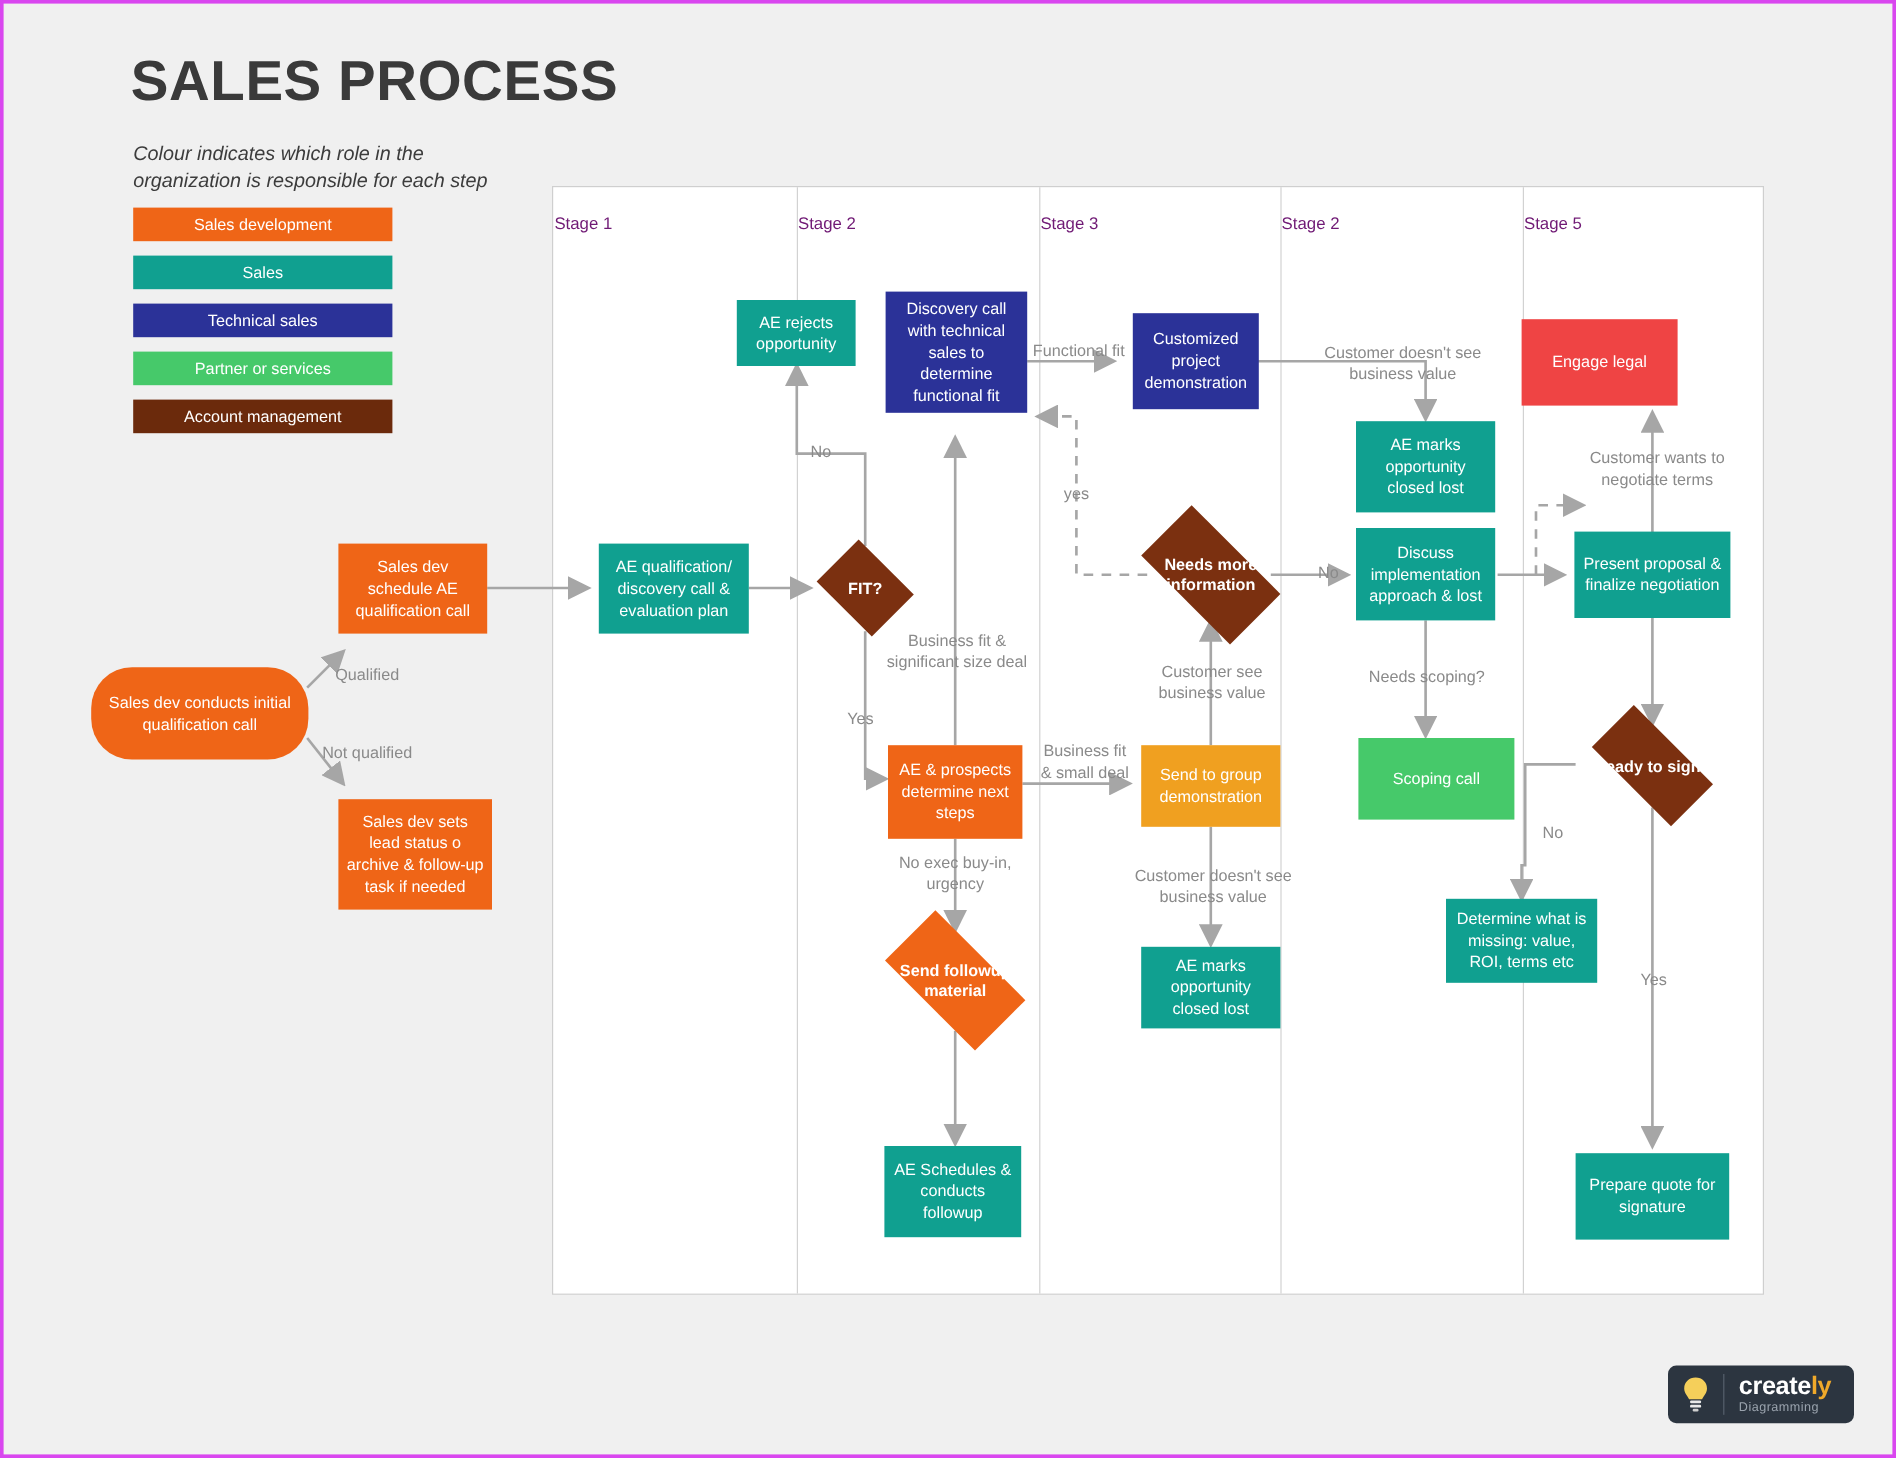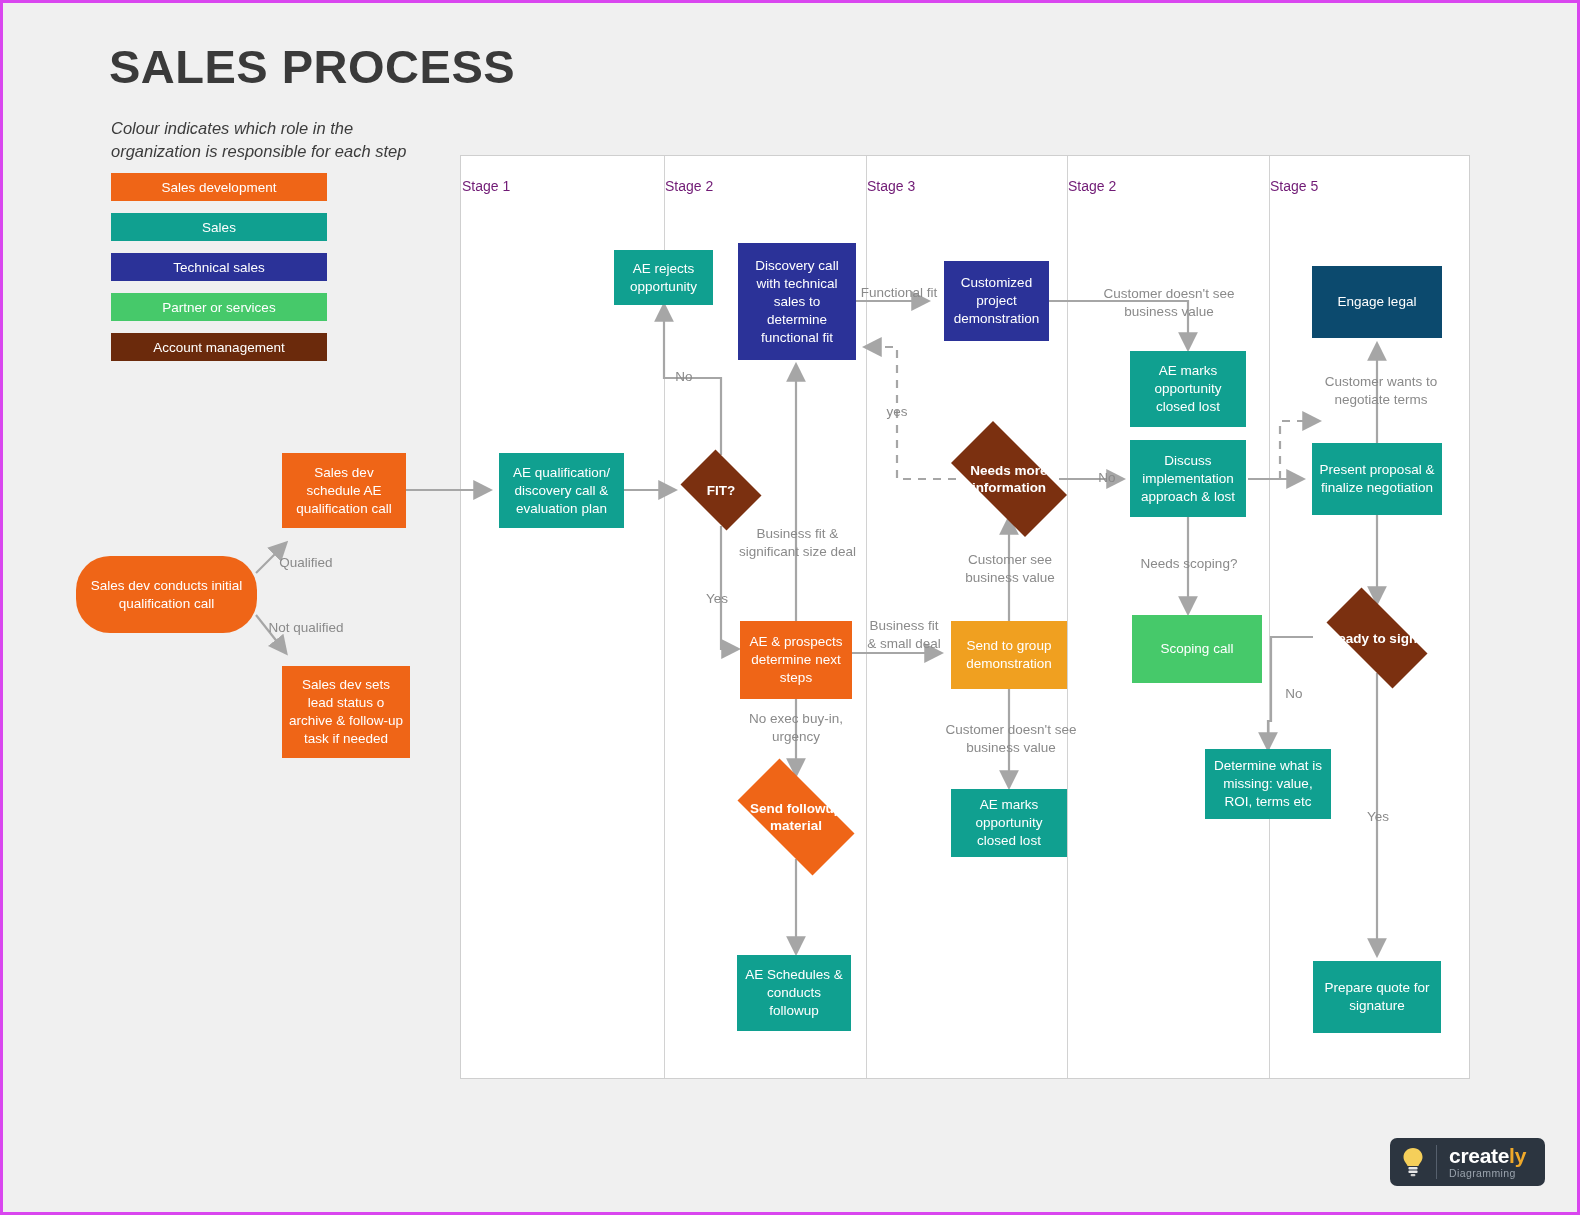--- a/index.html
+++ b/index.html
@@ -186,21 +186,21 @@
 
   <div class="diamond" style="left:672px;top:452px;width:92px;height:70px;">
     <div class="dshape" style="background: rgb(123, 48, 16);"></div>
     <div class="dlabel">FIT?</div>
     </div>
 
   <div class="node" style="left: 611px; top: 247px; width: 99px; height: 55px; background: rgb(16, 160, 144);">
     <span>AE rejects opportunity</span>
     </div>
 
-  <div class="node" style="left: 735px; top: 240px; width: 118px; height: 117px; background: rgb(43, 50, 152);">
+  <div class="node" style="left: 735px; top: 240px; width: 118px; height: 101px; background: rgb(43, 50, 152);">
     <span>Discovery call with technical sales to determine functional fit</span>
     </div>
 
   <div class="node" style="left: 737px; top: 618px; width: 112px; height: 78px; background: rgb(239, 101, 23);">
     <span>AE &amp; prospects determine next steps</span>
     </div>
 
   <div class="diamond" style="left:718px;top:772px;width:150px;height:84px;">
     <div class="dshape" style="background: rgb(239, 101, 23);"></div>
     <div class="dlabel" style="white-space:normal;width:120px;">Send followup  material</div>
@@ -232,21 +232,21 @@
     </div>
 
   <div class="node" style="left: 1127px; top: 437px; width: 116px; height: 77px; background: rgb(16, 160, 144);">
     <span>Discuss implementation approach &amp; lost</span>
     </div>
 
   <div class="node" style="left: 1129px; top: 612px; width: 130px; height: 68px; background: rgb(70, 201, 106);">
     <span>Scoping call</span>
     </div>
 
-  <div class="node" style="left: 1309px; top: 263px; width: 130px; height: 72px; background: #0c4a6e;">
+  <div class="node" style="left: 1265px; top: 263px; width: 130px; height: 72px; background: #ef4444;">
     <span>Engage legal</span>
     </div>
 
   <div class="node" style="left: 1309px; top: 440px; width: 130px; height: 72px; background: rgb(16, 160, 144);">
     <span>Present proposal &amp; finalize negotiation</span>
     </div>
 
   <div class="diamond" style="left:1308px;top:600px;width:132px;height:70px;">
     <div class="dshape" style="background: rgb(123, 48, 16);"></div>
     <div class="dlabel">Ready to sign?</div>

